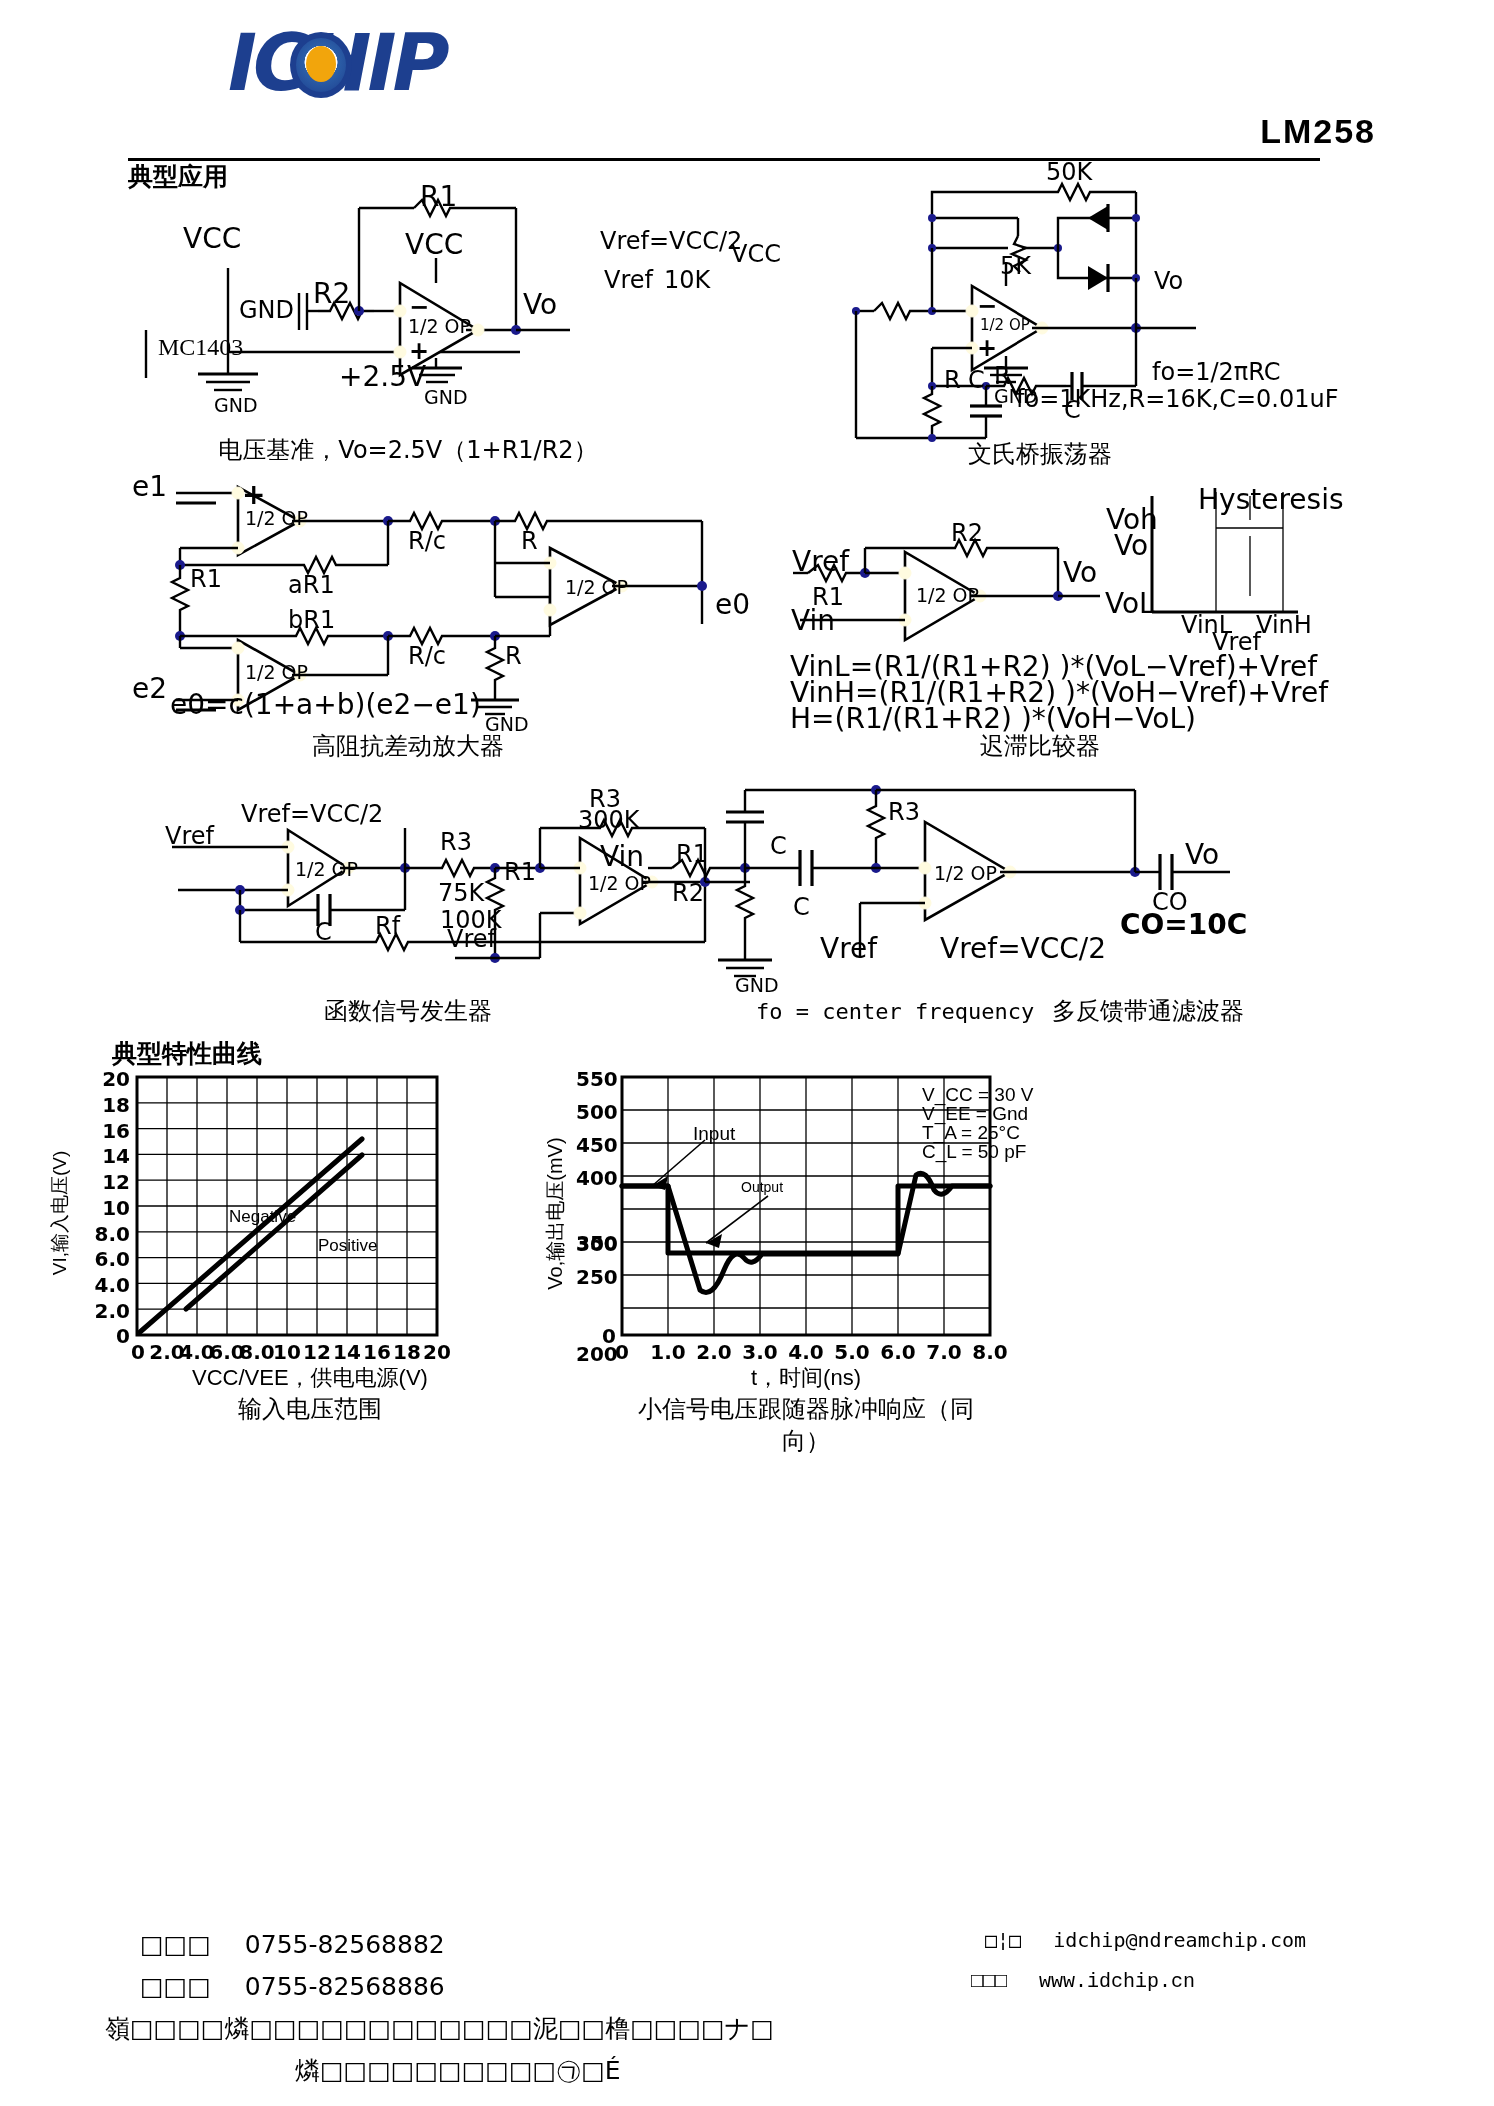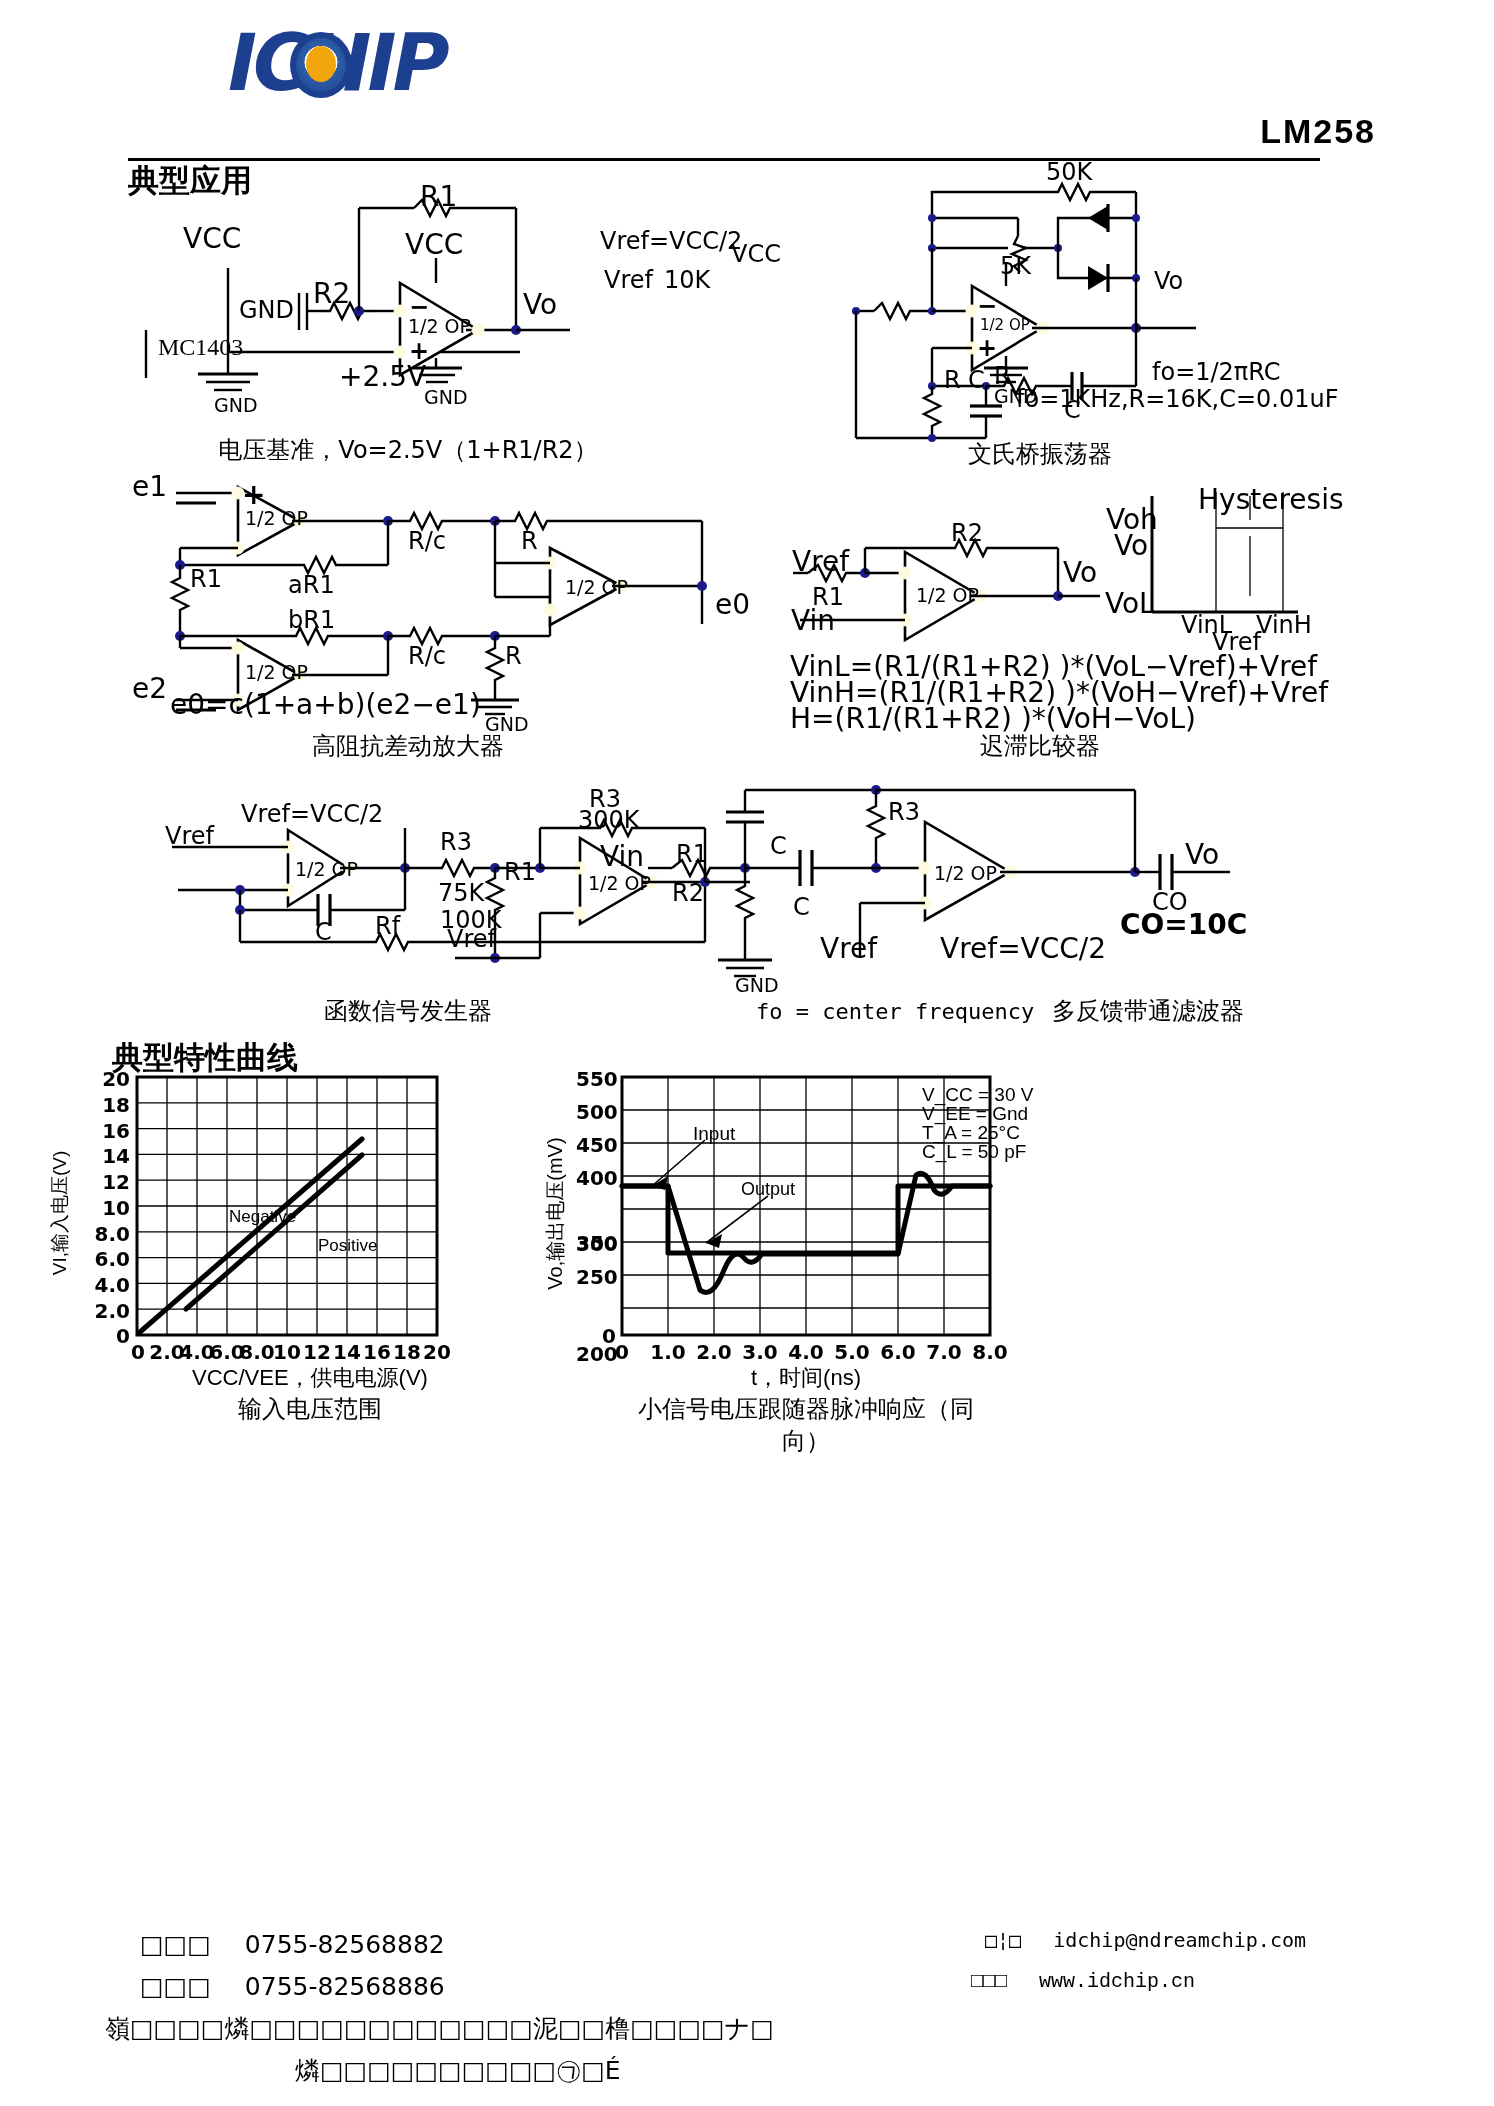--- a/index.html
+++ b/index.html
@@ -12,21 +12,21 @@
              font-size:78px;letter-spacing:-4px;color:#1d3f8f;line-height:90px;}
   .logo-dot{position:absolute;left:78px;top:28px;width:30px;height:36px;border-radius:50%;background:#f2a50c;}
   .logo-ring{position:absolute;left:62px;top:14px;width:62px;height:66px;border-radius:50%;
              border:6px solid #1d3f8f;box-sizing:border-box;background:radial-gradient(circle at 50% 45%,#fff 42%,#2c5fa8 43%,#1d3f8f 100%);}
   .cn-company{position:absolute;left:520px;top:28px;font-family:"DejaVu Sans","Liberation Sans",sans-serif;
               font-weight:bold;font-size:37px;color:#1a1a8c;letter-spacing:1px;white-space:nowrap;}
   .partno{position:absolute;right:118px;top:112px;font-size:34px;font-weight:bold;letter-spacing:2px;}
   .hdr-rule{position:absolute;left:128px;top:158px;width:1192px;height:3px;background:#000;}
 
   
-  .sec-title{position:absolute;font-size:31px;font-weight:bold;font-family:"DejaVu Sans",sans-serif;}
+  .sec-title{position:absolute;font-size:25px;font-weight:bold;font-family:"DejaVu Sans",sans-serif;}
 
   
   .lbl{position:absolute;font-family:"DejaVu Sans","Liberation Sans",sans-serif;white-space:nowrap;}
   .lbl-lg{font-size:28px;}
   .lbl-md{font-size:24px;}
   .lbl-sm{font-size:19px;}
   .lbl-xs{font-size:15px;}
   .cap{position:absolute;font-size:24px;font-family:"DejaVu Sans",sans-serif;white-space:nowrap;text-align:center;}
   .mono{font-family:"DejaVu Sans Mono","Liberation Mono",monospace;}
 
@@ -591,21 +591,21 @@
   <div class="tick" style="position:absolute;left:786px;top:1340px;width:40px;text-align:center;">4.0</div>
   <div class="tick" style="position:absolute;left:832px;top:1340px;width:40px;text-align:center;">5.0</div>
   <div class="tick" style="position:absolute;left:878px;top:1340px;width:40px;text-align:center;">6.0</div>
   <div class="tick" style="position:absolute;left:924px;top:1340px;width:40px;text-align:center;">7.0</div>
   <div class="tick" style="position:absolute;left:970px;top:1340px;width:40px;text-align:center;">8.0</div>
 
   <div style="position:absolute;left:455px;top:1200px;width:200px;transform:rotate(-90deg);font-size:20px;text-align:center;">Vo,输出电压(mV)</div>
   <div style="position:absolute;left:656px;top:1363px;width:300px;text-align:center;font-size:22px;">t，时间(ns)</div>
   <div style="position:absolute;left:636px;top:1393px;width:340px;text-align:center;font-size:24px;">小信号电压跟随器脉冲响应（同向）</div>
   <div style="position:absolute;left:693px;top:1123px;font-size:19px;">Input</div>
-  <div style="position:absolute;left:741px;top:1179px;font-size:18px;">Output</div>
+  <div style="position:absolute;left:741px;top:1179px;font-size:14px;">Output</div>
   <div style="position:absolute;left:922px;top:1085px;font-size:19px;line-height:19px;">
     <div>V_CC = 30 V</div>
     <div>V_EE = Gnd</div>
     <div>T_A = 25°C</div>
     <div>C_L = 50 pF</div>
   </div>
   </div>
 
   <div>
     <div class="ft" style="left:140px;top:1930px;">

